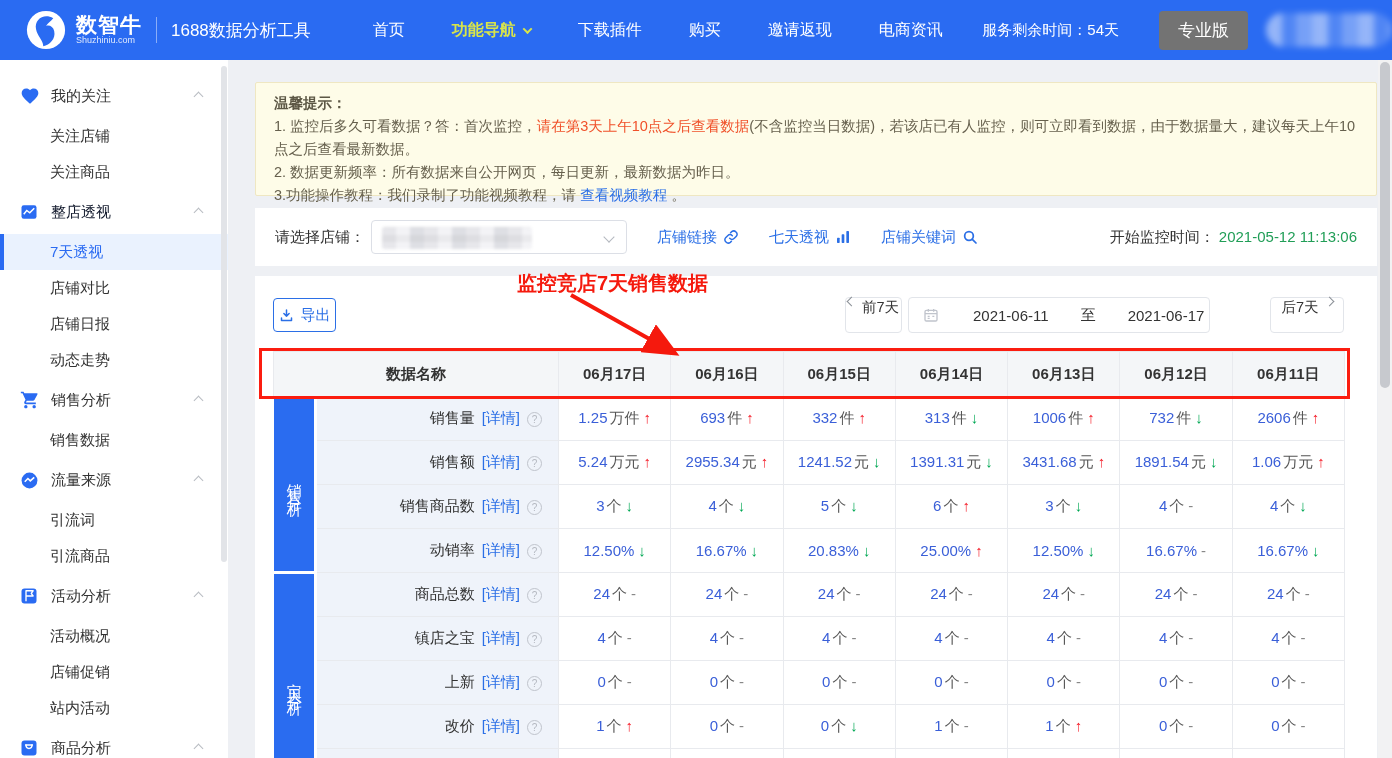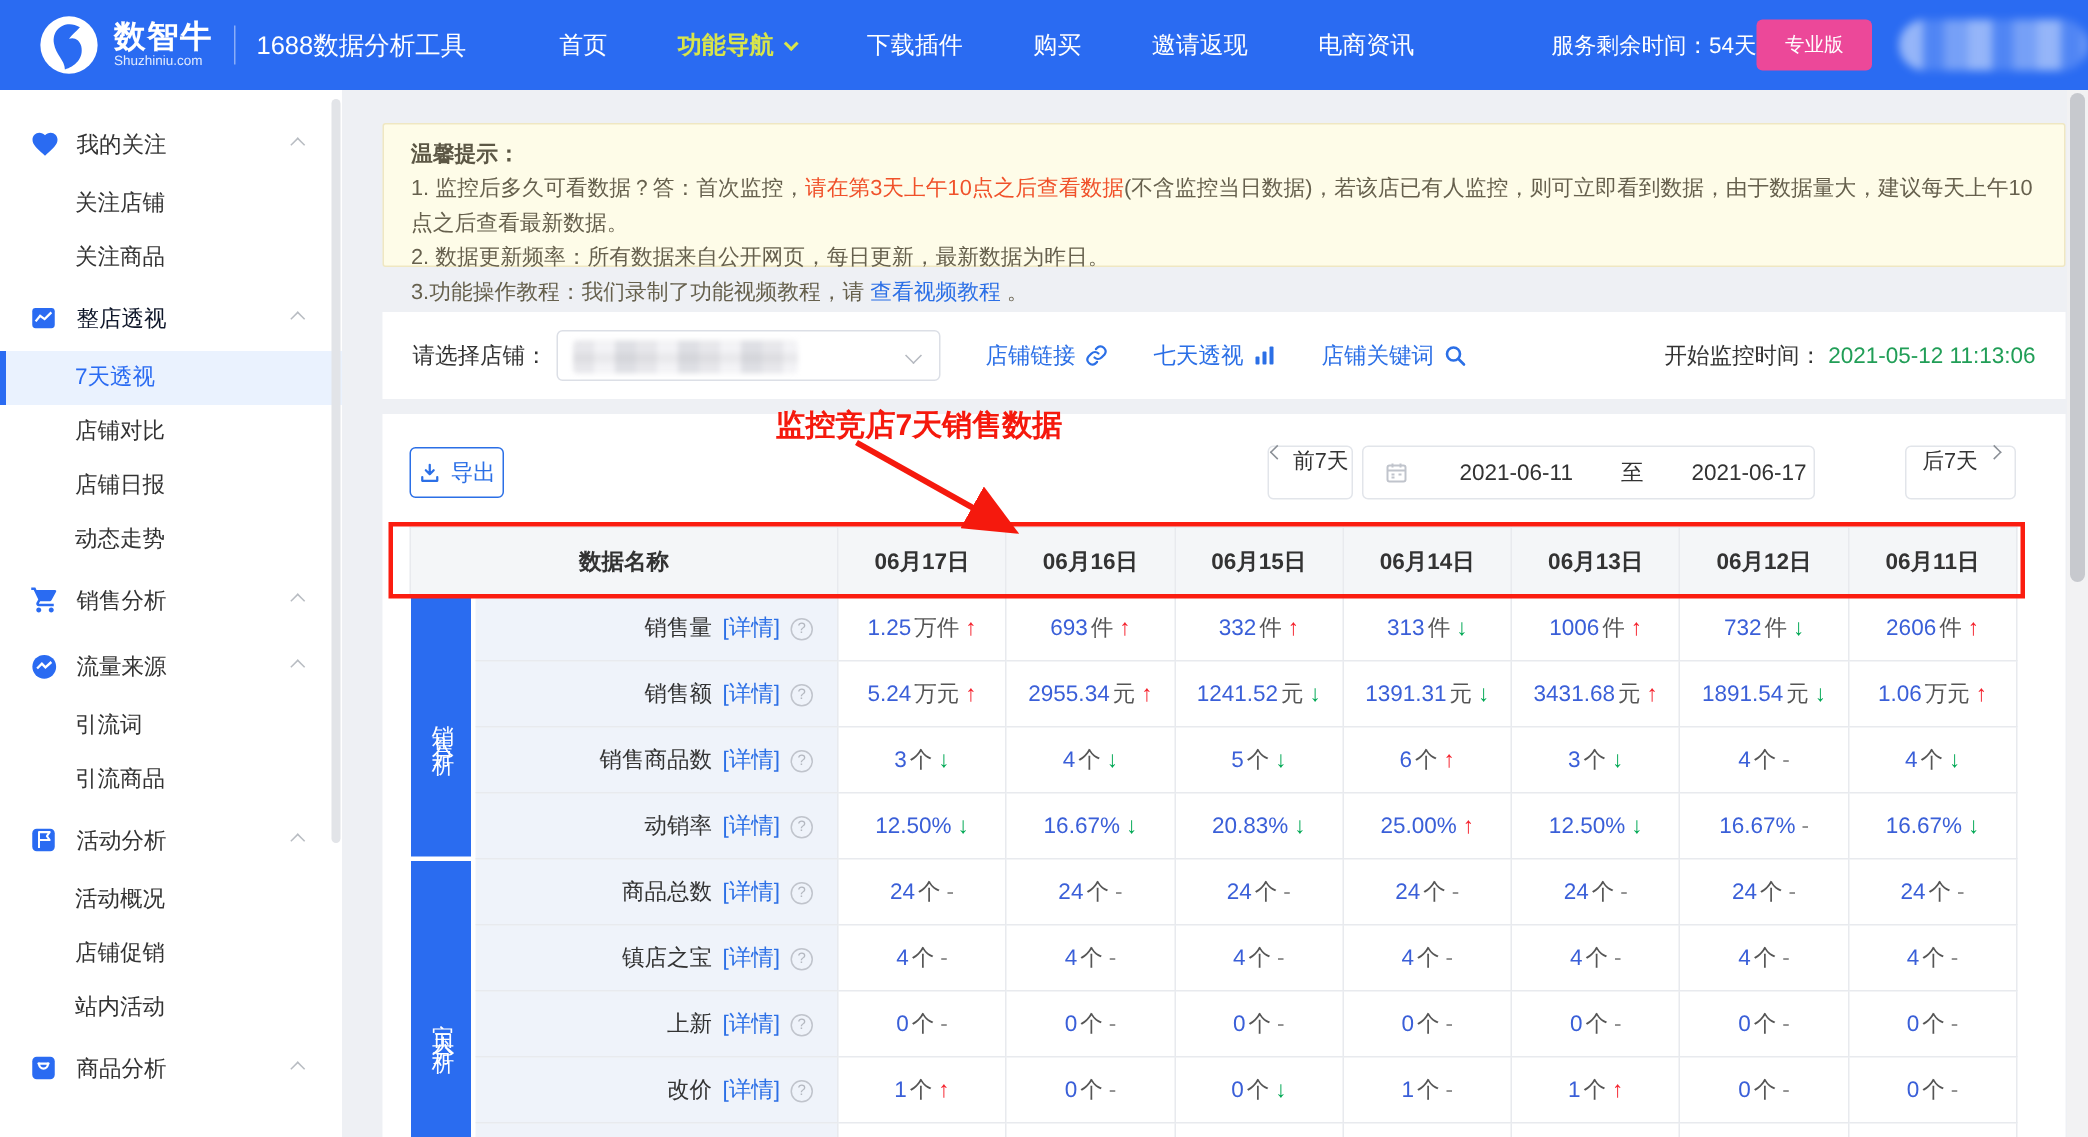--- a/index.html
+++ b/index.html
@@ -16,22 +16,22 @@
   .brand-name { font-size:21px; font-weight:bold; letter-spacing:1px;text-align:right; }
   .brand-domain { font-size:9px; opacity:.85; }
   .topbar-divider { width:1px; height:26px; background:rgba(255,255,255,.45); margin:0 14px; }
   .topbar-subtitle { font-size:17px; }
   .topbar-nav { display:flex; gap:47px; margin-left:62px; font-size:16px; }
   .nav-item { cursor:pointer; white-space:nowrap; display:flex; align-items:center; }
   .nav-item.active { color:#d8e54a; font-weight:bold; }
   .nav-chev { display:inline-block; width:7px; height:7px; border-right:2px solid #d8e54a;
     border-bottom:2px solid #d8e54a; transform:rotate(45deg) translate(-1px,-1px); margin-left:8px; }
   .service-text { margin-left:auto; font-size:15px; white-space:nowrap; }
-  .pro-btn { background:#ec4899; border-radius:4px; padding:8px 19px;
-    font-size:13px; cursor:pointer; white-space:nowrap; }
+  .pro-btn { margin-left:40px; background:#737373; border-radius:4px; padding:8px 19px;
+    font-size:17px; cursor:pointer; white-space:nowrap; }
   .user-mosaic { margin-left:18px; width:126px; height:34px; border-radius:17px;
     background:repeating-linear-gradient(90deg, rgba(255,255,255,.5) 0 16px, rgba(255,255,255,.18) 16px 30px, rgba(255,255,255,.36) 30px 46px);
     filter:blur(3px); cursor:pointer; }
   
   .sidebar { position:absolute; left:0; top:60px; width:228px; height:698px;
     background:#fff; padding-top:14px; z-index:20; overflow:hidden; }
   .side-section { height:44px; display:flex; align-items:center; padding-left:20px; cursor:pointer; }
   .side-section .s-icon { width:22px; height:22px; display:flex; align-items:center; }
   .side-section .s-label { margin-left:9px; font-size:15px; }
   .side-section.active .s-label { color:#0f172a; }
@@ -41,21 +41,21 @@
     cursor:pointer; position:relative; color:#333; }
   .side-child.active { background:#eaf2fe; color:#2a6bf2; }
   .side-child.active::before { content:""; position:absolute; left:0; top:0; width:4px; height:36px; background:#2a6bf2; }
   .side-scrollbar { position:absolute; right:1px; top:6px; width:6px; height:496px;
     background:#e2e4e8; border-radius:3px; }
   
   .main { position:absolute; left:228px; top:60px; width:1150px; height:698px; }
   .page-scrollbar { position:absolute; right:0; top:60px; width:14px; height:698px; background:#f2f2f3; z-index:40; }
   .page-scroll-thumb { position:absolute; left:2px; top:2px; width:10px; height:326px; background:#c7c9ce; border-radius:5px; }
   
-  .tips-card { position:absolute; left:27px; top:22px; width:1122px; height:96px;
+  .tips-card { position:absolute; left:27px; top:22px; width:1122px; height:114px;
     background:#fefce8; border:1px solid #efe7c2; border-radius:2px;
     padding:9px 18px; font-size:14.5px; color:#66604d; line-height:23px; }
   .tips-title { font-weight:bold; color:#5c5745; }
   .tips-red { color:#f0512a; }
   .tips-link { color:#2b6fe6; cursor:pointer; }
   
   .selector-card { position:absolute; left:27px; top:148px; width:1122px; height:58px;
     background:#fff; display:flex; align-items:center; padding:0 20px; }
   .selector-label { font-size:15px; color:#333; white-space:nowrap; }
   .store-select { position:relative; width:256px; height:34px; border:1px solid #dcdfe6;
@@ -189,20 +189,21 @@
       <div class="side-child">动态走势</div>
       <div class="side-section">
         <span class="s-icon">
           <svg width="20" height="20" viewBox="0 0 24 24" fill="#2a6bf2">
             <path d="M7 18c-1.1 0-1.99.9-1.99 2S5.9 22 7 22s2-.9 2-2-.9-2-2-2zM1 2v2h2l3.6 7.59-1.35 2.45c-.16.28-.25.61-.25.96 0 1.1.9 2 2 2h12v-2H7.42c-.14 0-.25-.11-.25-.25l.03-.12.9-1.63h7.45c.75 0 1.41-.41 1.75-1.03l3.58-6.49A1 1 0 0 0 20 4H5.21l-.94-2H1zm16 16c-1.1 0-1.99.9-1.99 2s.89 2 1.99 2 2-.9 2-2-.9-2-2-2z"></path>
           </svg>
         </span>
         <span class="s-label">销售分析</span>
         <span class="sect-chev"></span>
       </div>
+      <div class="side-child">销售数据</div>
       <div class="side-section">
         <span class="s-icon">
           <svg width="19" height="19" viewBox="0 0 24 24">
             <circle cx="12" cy="12" r="10" fill="#2a6bf2"></circle>
             <polyline points="6,13.5 10,9.5 13,12.5 18,8" stroke="#fff" stroke-width="2" fill="none"></polyline>
           </svg>
         </span>
         <span class="s-label">流量来源</span>
         <span class="sect-chev"></span>
       </div>

